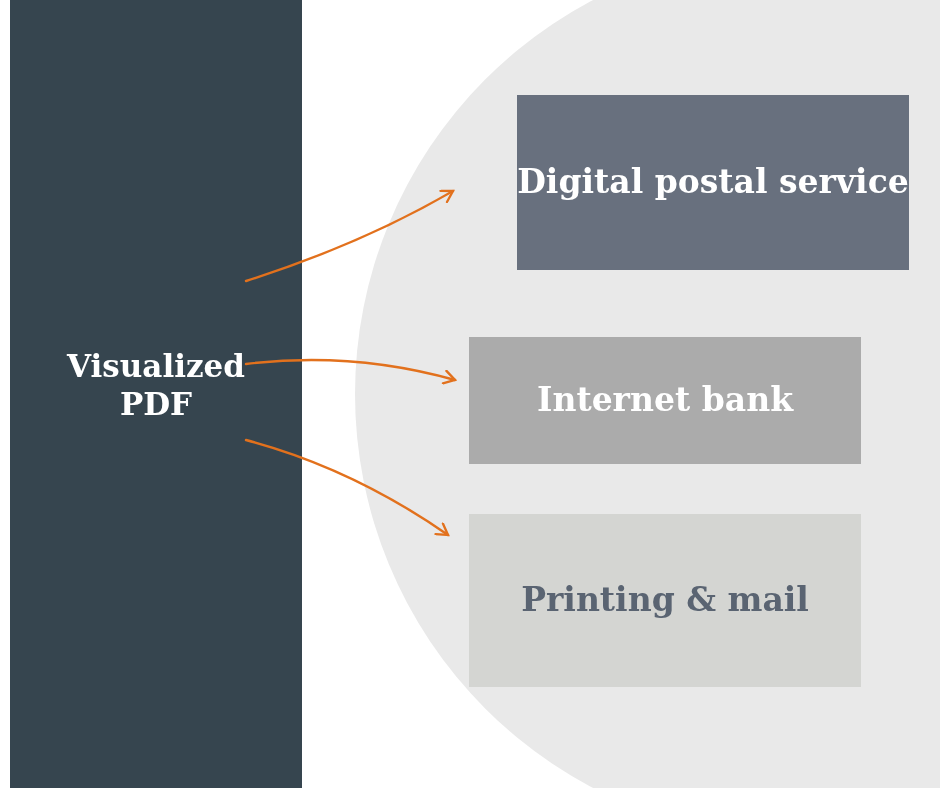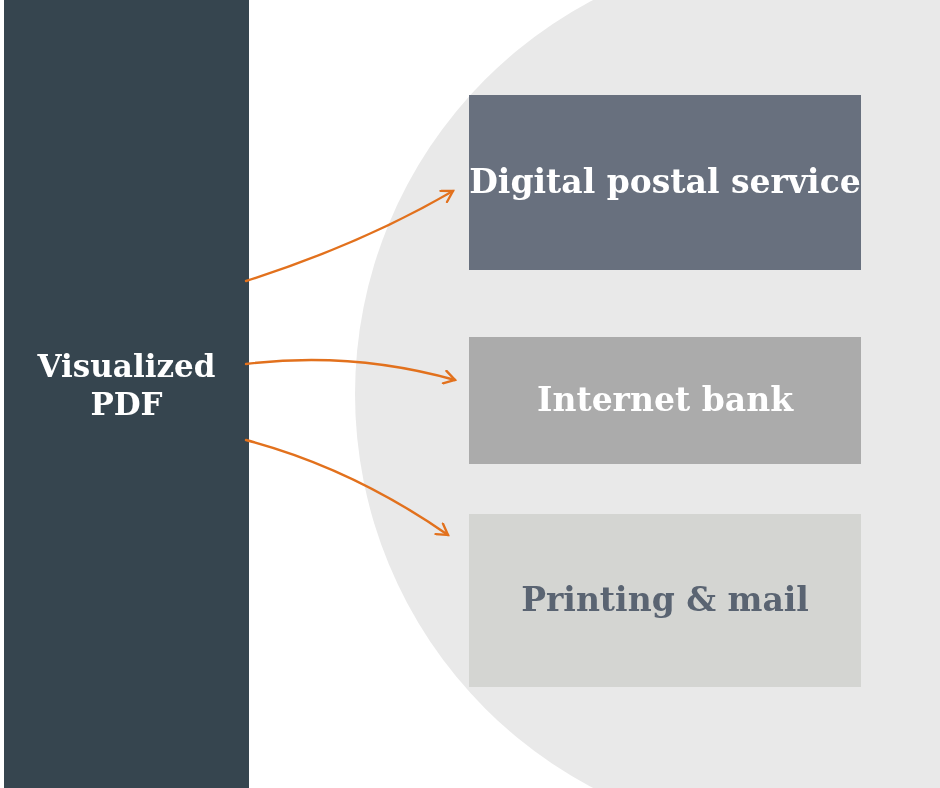--- a/index.html
+++ b/index.html
@@ -22,23 +22,23 @@
     top: -51px;
     width: 890px;
     height: 890px;
     border-radius: 50%;
     background: var(--circle-bg, #E9E9E9);
     z-index: 0;
   }
   
   .sidebar {
     position: absolute;
-    left: 4px;
+    left: 10px;
     top: 0;
-    width: 245px;
+    width: 292px;
     height: 788px;
     background: var(--sidebar-bg, #36454F);
     z-index: 2;
     display: flex;
     align-items: center;
     justify-content: center;
   }
   .sidebar-title {
     width: 210px;
     margin: 0;
@@ -69,21 +69,21 @@
     position: absolute;
     left: 469px;
     width: 392px;
     z-index: 2;
     display: flex;
     flex-direction: column;
     align-items: center;
     justify-content: center;
     text-align: center;
   }
-  .box-1 { top: 95px;  height: 175px; background: var(--box1-bg, #68707E); gap: 28px; }
+  .box-1 { top: 95px;  height: 175px; background: var(--box1-bg, #68707E); gap: 28px; margin-left: 48px; }
   .box-2 { top: 337px; height: 127px; background: var(--box2-bg, #ABABAB); }
   .box-3 { top: 514px; height: 173px; background: var(--box3-bg, #D4D5D2); gap: 20px; }
   .box-title {
     margin: 0;
     font-family: "DejaVu Serif", serif;
     font-weight: 700;
     font-size: 33px;
     line-height: 1.1;
   }
   .box-1 .box-title, .box-2 .box-title { color: var(--box1-text, #FFFFFF); }

